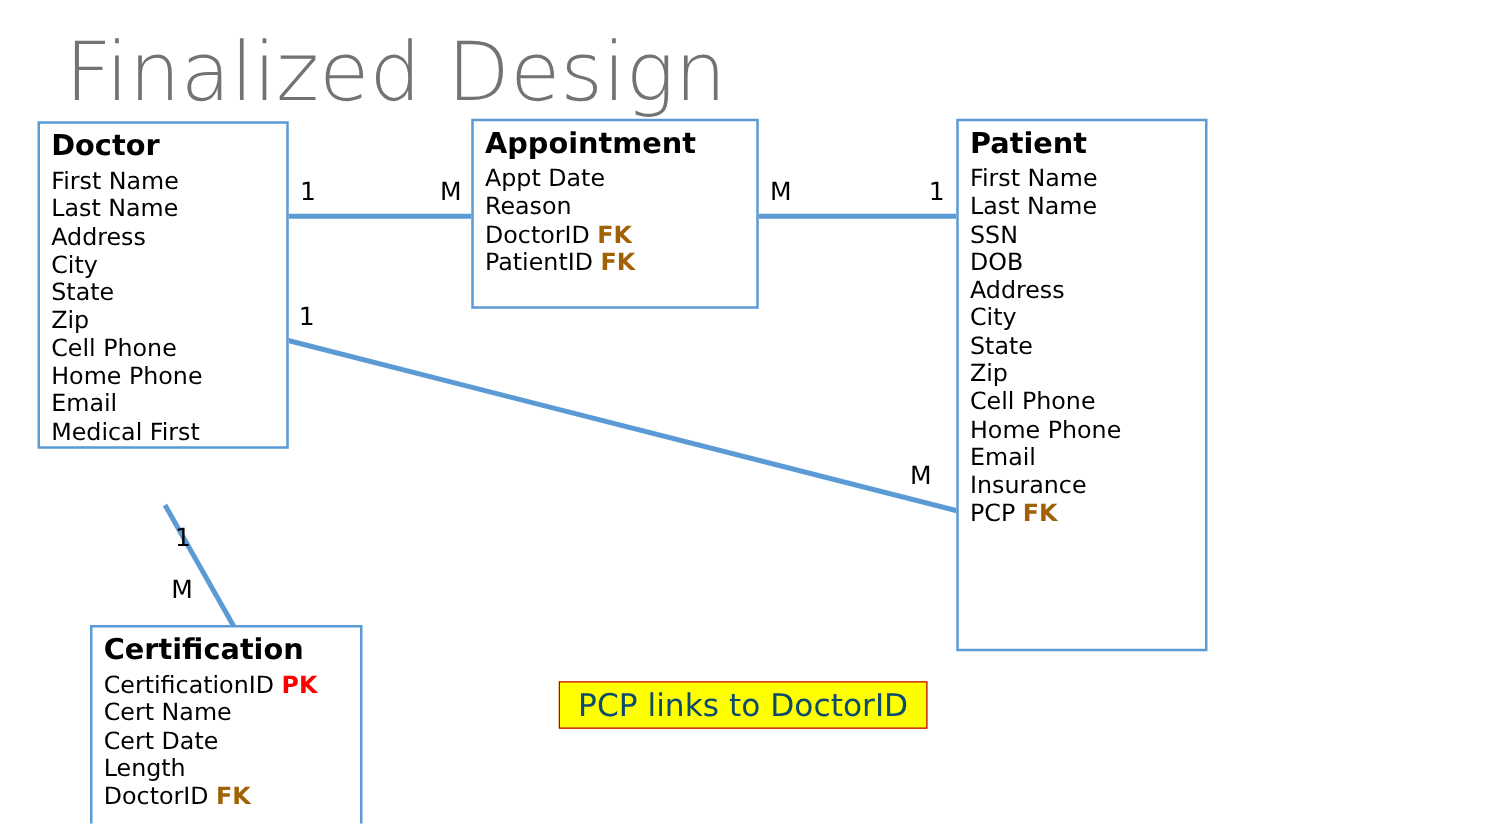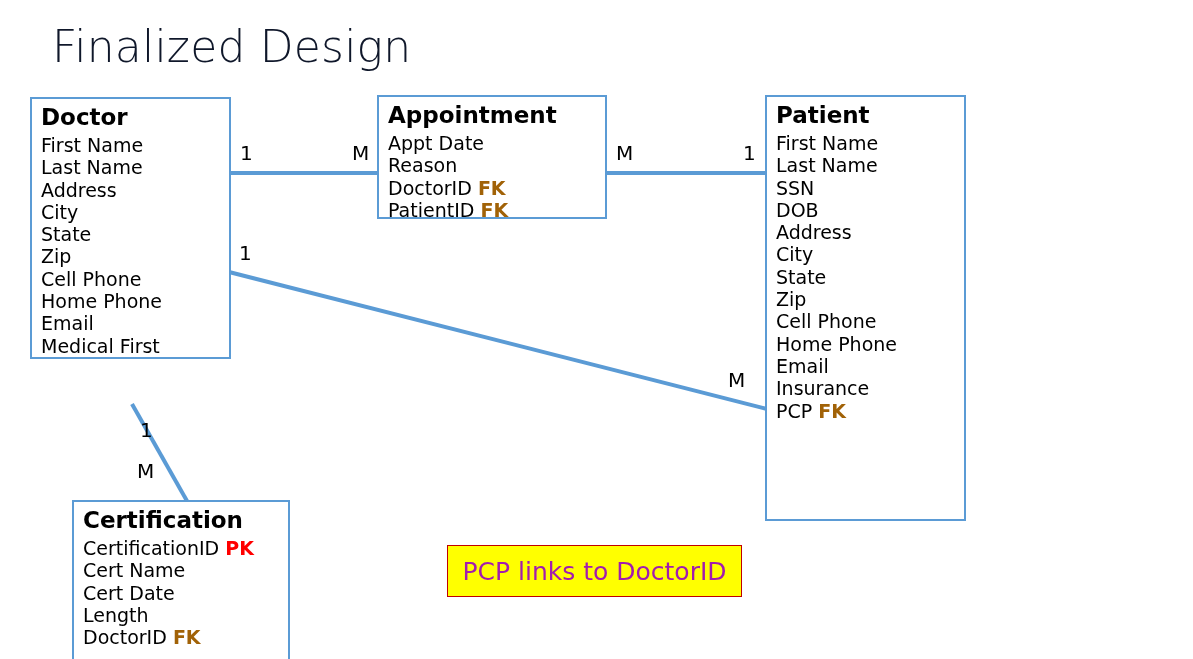--- a/index.html
+++ b/index.html
@@ -17,24 +17,24 @@
     background: #ffffff;
     overflow: hidden;
   }
 
   
   #page-title {
     position: absolute;
     left: 52px;
     top: 22px;
     font-family: "DejaVu Sans", "Liberation Sans", sans-serif;
-    font-size: 44px;
+    font-size: 65px;
     font-weight: 300;
     letter-spacing: 0.2px;
-    color: #0f172a;
+    color: #737373;
     white-space: nowrap;
     line-height: 1.15;
   }
 
   
   #connector-layer {
     position: absolute;
     left: 0;
     top: 0;
     width: 1193px;
@@ -79,28 +79,28 @@
     line-height: 1;
     white-space: nowrap;
   }
 
   
   #callout-note {
     position: absolute;
     left: 447px;
     top: 545px;
     width: 295px;
-    height: 52px;
+    height: 38px;
     background: #FFFF00;
     border: 1px solid #C00000;
     box-sizing: border-box;
     display: flex;
     align-items: center;
     justify-content: center;
-    color: #a21caf;
+    color: #0c4a6e;
     font-size: 25px;
     font-weight: normal;
     white-space: nowrap;
   }
 </style>
 </head>
 <body>
 
 <div id="canvas">
 
@@ -125,21 +125,21 @@
     <div class="attr">City</div>
     <div class="attr">State</div>
     <div class="attr">Zip</div>
     <div class="attr">Cell Phone</div>
     <div class="attr">Home Phone</div>
     <div class="attr">Email</div>
     <div class="attr">Medical First</div>
     <div class="attr">Graduation Date</div>
   </div>
 
-  <div class="entity" id="entity-appointment" style="left:377px; top:95px; width:230px; height:124px;">
+  <div class="entity" id="entity-appointment" style="left:377px; top:95px; width:230px; height:152px;">
     <div class="entity-title">Appointment</div>
     <div class="attr">Appt Date</div>
     <div class="attr">Reason</div>
     <div class="attr">
       <span>DoctorID</span>
       <span class="key key-fk">FK</span>
     </div>
     <div class="attr">
       <span>PatientID</span>
       <span class="key key-fk">FK</span>

